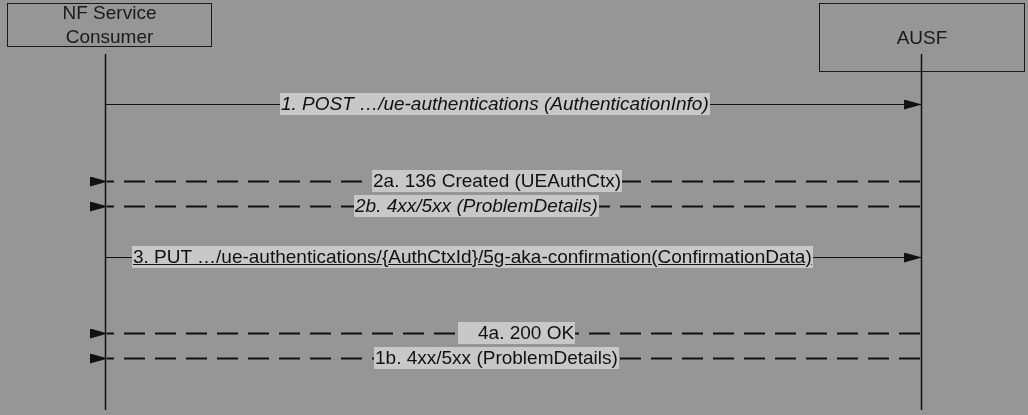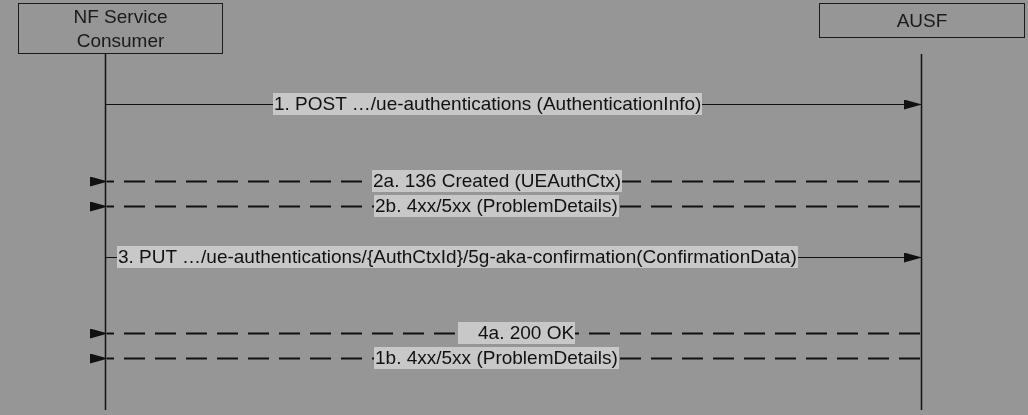--- a/index.html
+++ b/index.html
@@ -29,25 +29,25 @@
     font-size: 19px;
     line-height: 22px;
     height: 22px;
     white-space: nowrap;
     padding: 0 1px;
   }
 </style>
 </head>
 <body>
 
-<div class="participant" style="left:18px; top:3px; width:205px; height:51px;">
+<div class="participant" style="left:7px; top:3px; width:205px; height:44px;">
   <span>NF Service
 Consumer</span>
 </div>
-<div class="participant" style="left:819px; top:3px; width:206px; height:35px;">
+<div class="participant" style="left:819px; top:3px; width:206px; height:69px;">
   <span>AUSF</span>
 </div>
 
 <svg class="diagram" width="1028" height="415" viewBox="0 0 1028 415">
   <defs>
     <marker id="arrowR" markerWidth="18" markerHeight="10" refX="17" refY="5" orient="auto" markerUnits="userSpaceOnUse">
       <path d="M0,0 L18,5 L0,10 Z" fill="#111"></path>
     </marker>
     <marker id="arrowL" markerWidth="18" markerHeight="10" refX="1" refY="5" orient="auto" markerUnits="userSpaceOnUse">
       <path d="M18,0 L0,5 L18,10 Z" fill="#111"></path>
@@ -63,18 +63,18 @@
 
   <line x1="920" y1="206.5" x2="107" y2="206.5" stroke="#111" stroke-width="2" stroke-dasharray="21,10" marker-end="url(#arrowL)"></line>
 
   <line x1="106" y1="257.5" x2="921" y2="257.5" stroke="#111" stroke-width="1.2" marker-end="url(#arrowR)"></line>
 
   <line x1="920" y1="333.5" x2="107" y2="333.5" stroke="#111" stroke-width="2" stroke-dasharray="21,10" marker-end="url(#arrowL)"></line>
 
   <line x1="920" y1="358.5" x2="107" y2="358.5" stroke="#111" stroke-width="2" stroke-dasharray="21,10" marker-end="url(#arrowL)"></line>
 </svg>
 
-<div class="label" style="left:273px; top:93px;">1. POST …/ue-authentications (AuthenticationInfo)</div>
+<div class="label" style="left:280px; top:93px;font-style:italic;">1. POST …/ue-authentications (AuthenticationInfo)</div>
 <div class="label" style="left:372px; top:170px;">2a. 136 Created (UEAuthCtx)</div>
-<div class="label" style="left:374px; top:195px;">2b. 4xx/5xx (ProblemDetails)</div>
-<div class="label" style="left:117px; top:246px;">3. PUT …/ue-authentications/{AuthCtxId}/5g-aka-confirmation(ConfirmationData)</div>
+<div class="label" style="left:354px; top:195px;font-style:italic;">2b. 4xx/5xx (ProblemDetails)</div>
+<div class="label" style="left:132px; top:246px;text-decoration:underline;">3. PUT …/ue-authentications/{AuthCtxId}/5g-aka-confirmation(ConfirmationData)</div>
 <div class="label" style="left:458px; top:322px;padding-left:20px;">4a. 200 OK</div>
 <div class="label" style="left:374px; top:347px;">1b. 4xx/5xx (ProblemDetails)</div>
 
 </body></html>

